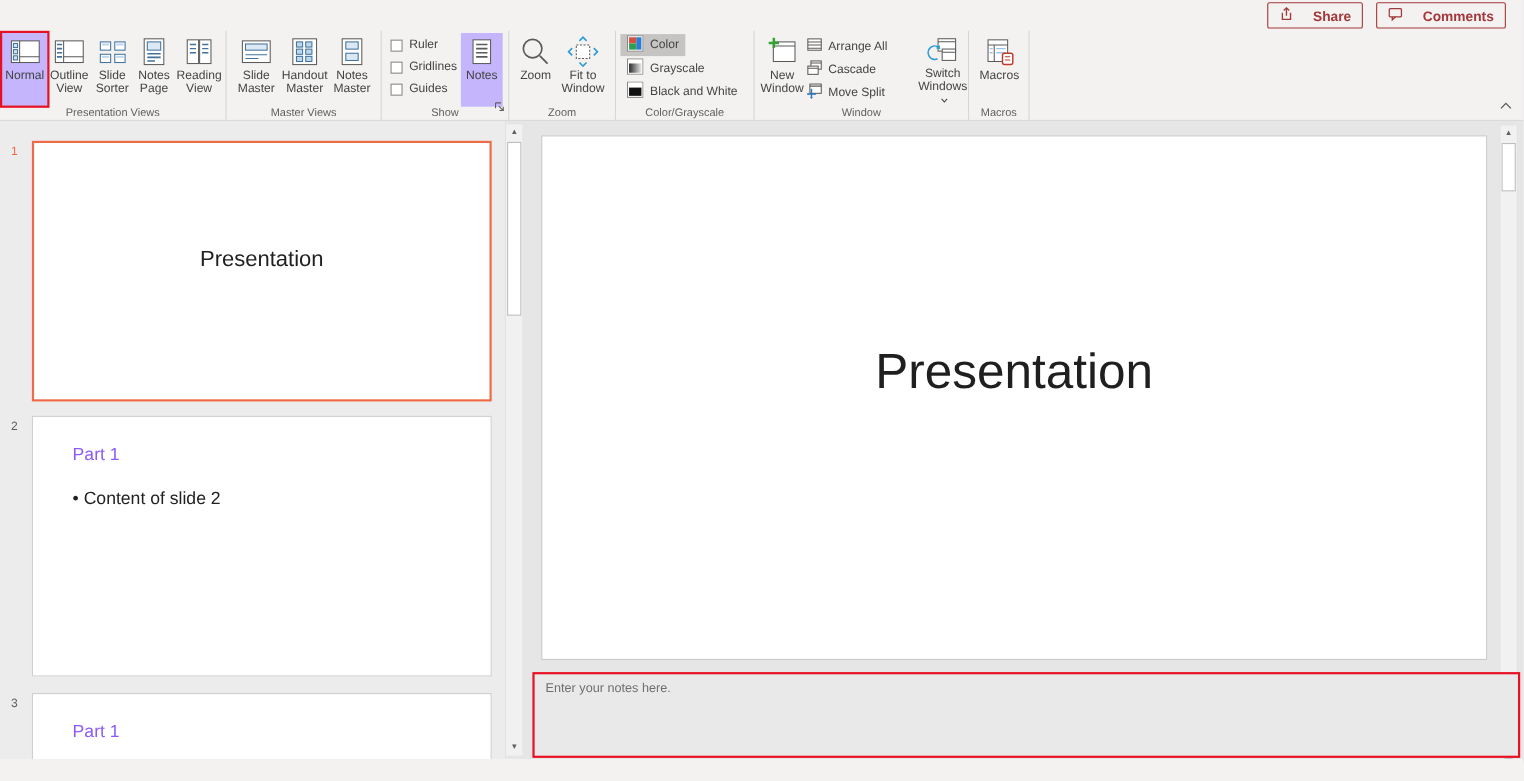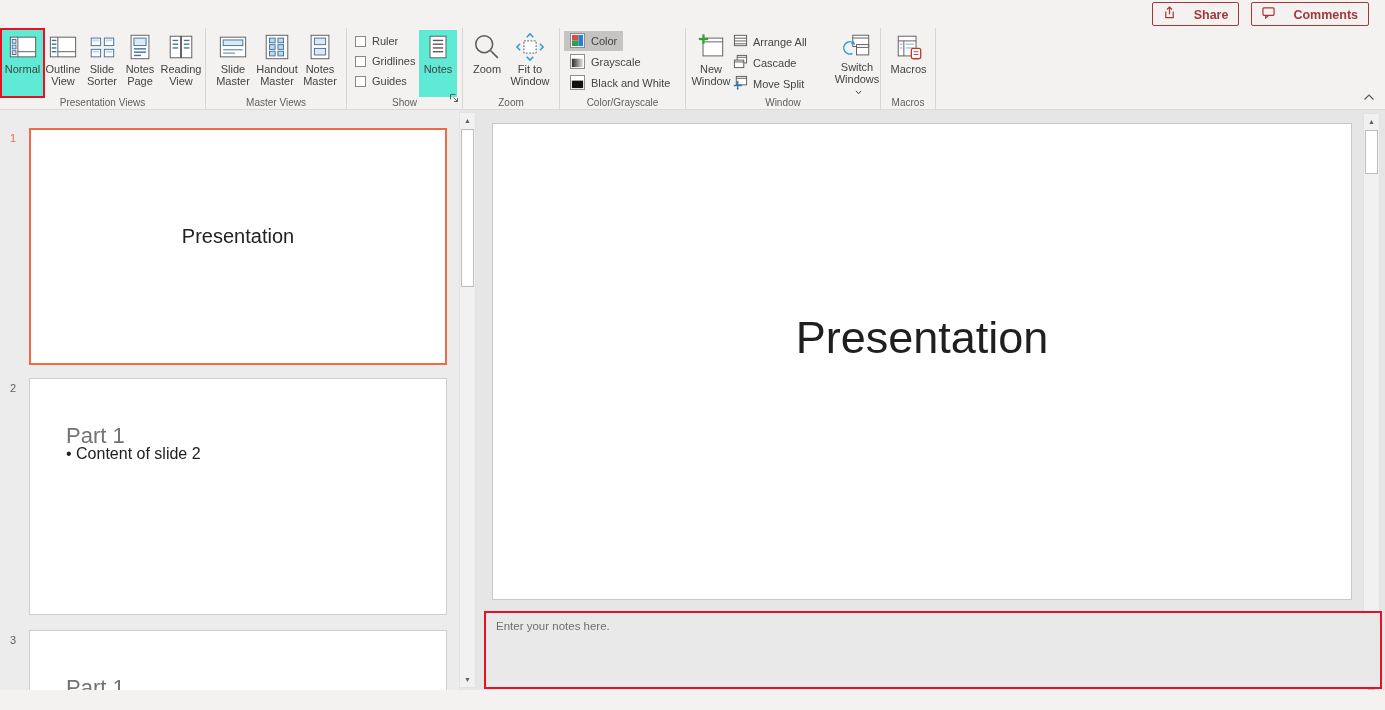--- a/index.html
+++ b/index.html
@@ -18,21 +18,21 @@
   .mbtn { display:flex; align-items:flex-end; gap:18px; border:1px solid #a4373a; border-radius:2px; background:transparent; padding:3px 10px; font-size:12.5px; font-weight:bold; color:#a4373a; font-family:inherit; }
 
   
   .ribbon { position:absolute; left:0; top:28px; width:1385px; height:82px; background:#f3f2f1; border-bottom:1px solid #dadada; }
   .rgroup { position:absolute; top:0; height:81px; border-right:1px solid #d8d6d4; }
   .glabel { position:absolute; bottom:1px; left:0; right:0; text-align:center; font-size:10px; color:#605e5c; white-space:nowrap; }
   .rowflex { display:flex; align-items:flex-start; padding:2px 1px 0 2px; }
   .rbtn { display:flex; flex-direction:column; align-items:center; padding-top:1px; height:66px; cursor:default; }
   .rbtn .ric { height:32px; display:flex; align-items:center; justify-content:center; }
   .rbtn .rlb { font-size:11px; line-height:12px; color:#444; text-align:center; }
-  .rbtn.sel { background:#5eead4; }
+  .rbtn.sel { background:#c4b5fd; }
   .rbtn.annotated { box-shadow:0 0 0 2px #e81123; z-index:3; }
   .checks { position:absolute; left:8px; top:7px; display:flex; flex-direction:column; gap:8px; }
   .chk { display:flex; align-items:center; gap:6px; font-size:11px; color:#444; }
   .chk .box { width:11px; height:11px; background:#fff; border:1px solid #8a8886; }
   .citem { display:flex; align-items:center; gap:6px; height:20px; padding:0 6px; font-size:11px; color:#444; margin-left:4px; width:max-content; }
   .citem.sel { background:#c6c4c2; }
   .cstack { display:flex; flex-direction:column; gap:1px; padding-top:3px; }
   .wstack { position:absolute; left:47px; top:5px; display:flex; flex-direction:column; gap:4px; }
   .witem { display:flex; align-items:center; gap:5px; font-size:11px; color:#444; height:17px; white-space:nowrap; }
   .launcher { position:absolute; right:3px; bottom:2px; }
@@ -40,21 +40,21 @@
   .swchev { margin-left:2px; }
 
   
   .workspace { position:absolute; left:0; top:110px; width:1385px; height:580px; background:#e6e6e6; overflow:hidden; }
   .thumbs { position:absolute; left:0; top:0; width:459px; height:580px; background:#ececec; }
   .thumb { position:absolute; left:29px; width:418px; height:237px; background:#fff; border:1px solid #cfcfcf; }
   .thumb.sel { border:2px solid #ed6c47; }
   .thumb-num { position:absolute; left:10px; font-size:11px; color:#605e5c; }
   .thumb-num.sel { color:#ed6c47; }
   .t-title-center { position:absolute; left:0; right:0; top:95px; text-align:center; font-size:20px; color:#212121; }
-  .t-title-left { position:absolute; left:36px; top:44px; font-size:22px; color:#737373; }
+  .t-title-left { position:absolute; left:36px; top:26px; font-size:16px; color:#8b5cf6; }
   .t-bullet { position:absolute; left:36px; top:66px; font-size:16px; color:#212121; }
 
   .scrollbar { background:#f1f1f1; border:1px solid #e2e2e2; position:absolute; }
   .sb-arrow { position:absolute; left:0; width:100%; height:15px; display:flex; align-items:center; justify-content:center; font-size:7px; color:#606060; }
   .sb-thumb { position:absolute; left:1px; right:1px; background:#ffffff; border:1px solid #bdbdbd; }
   .thumb-scroll { left:459px; top:2px; width:17px; height:576px; }
   .main-scroll { left:1363px; top:3px; width:17px; height:560px; }
   .navbtn { position:absolute; left:1363px; width:17px; height:16px; display:flex; align-items:center; justify-content:center; }
 
   .slide-canvas { position:absolute; left:492px; top:13px; width:860px; height:477px; background:#fff; border:1px solid #c8c8c8; }

